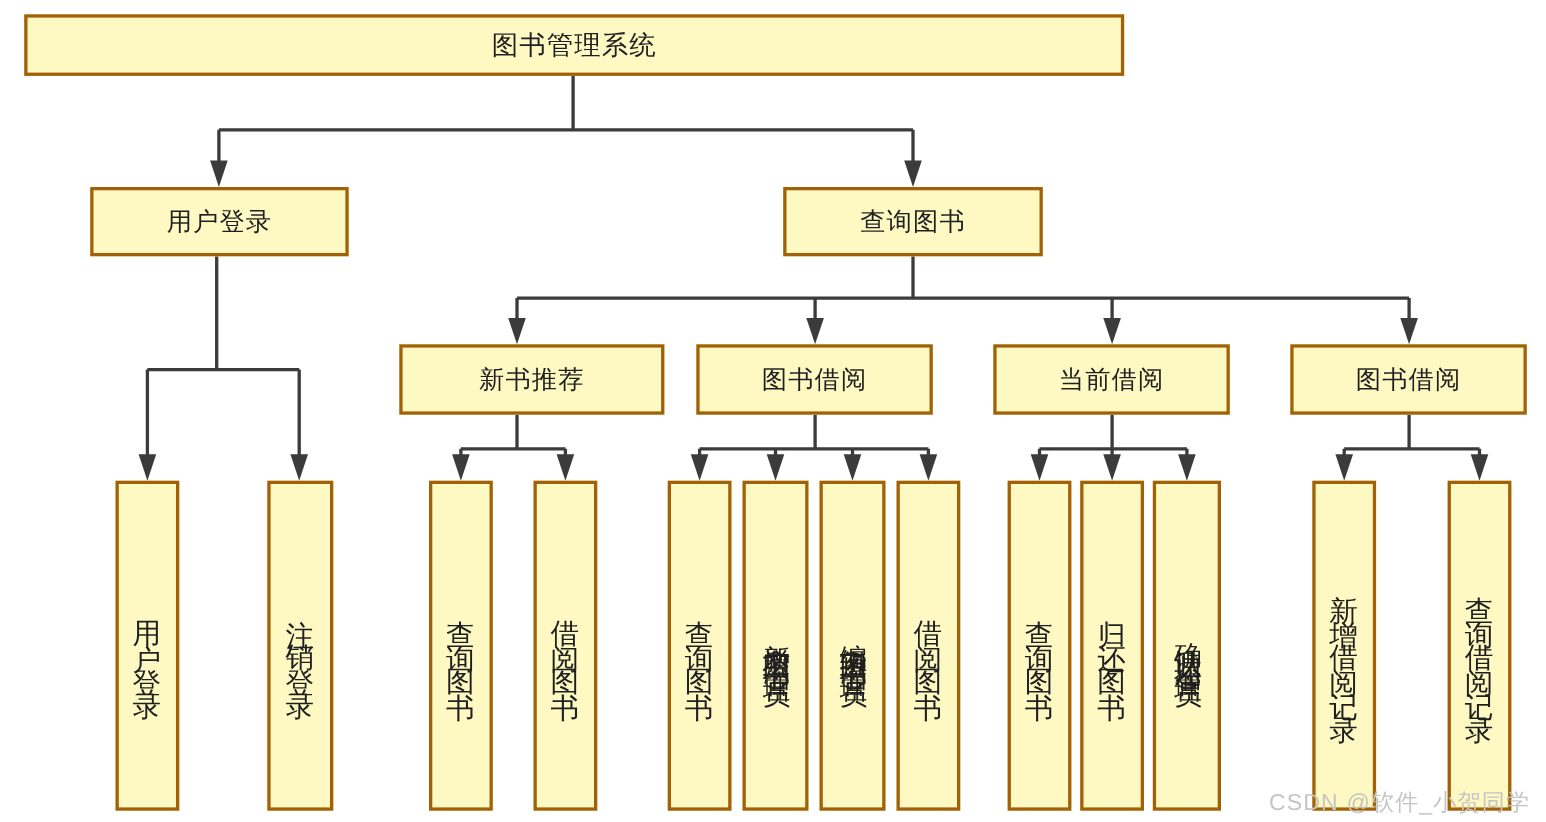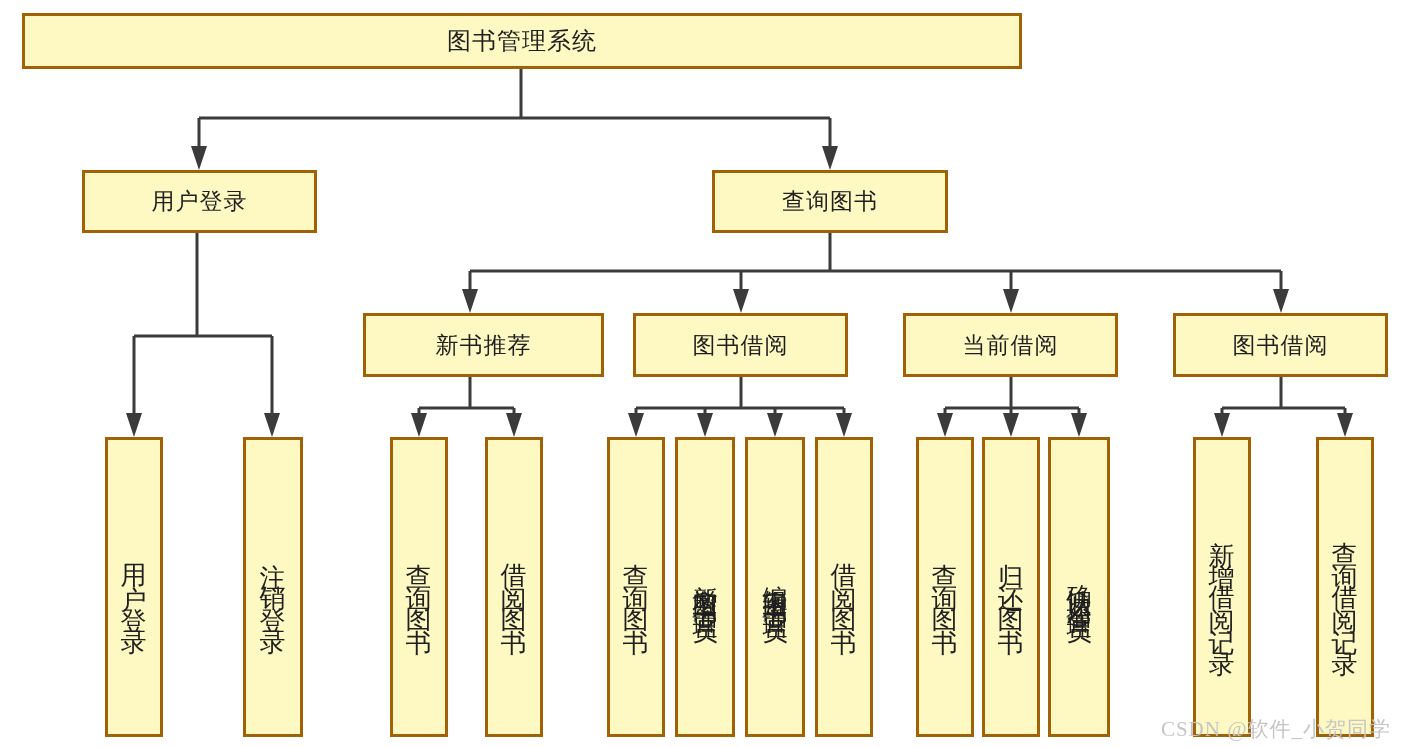--- a/index.html
+++ b/index.html
@@ -58,21 +58,20 @@
   }
   .watermark {
     position: absolute;
     right: 14px;
     bottom: 4px;
     font-size: 21px;
     color: #c5c5c5;
     z-index: 10;
     letter-spacing: 1px;
     white-space: nowrap;
-    font-family: Liberation Serif, serif;
   }
 </style>
 </head>
 <body>
 
 <div class="canvas">
 
   <svg class="connectors" width="1405" height="747" viewBox="0 0 1405 747">
     <g stroke="#3b3b3b" stroke-width="3" fill="none">
 

